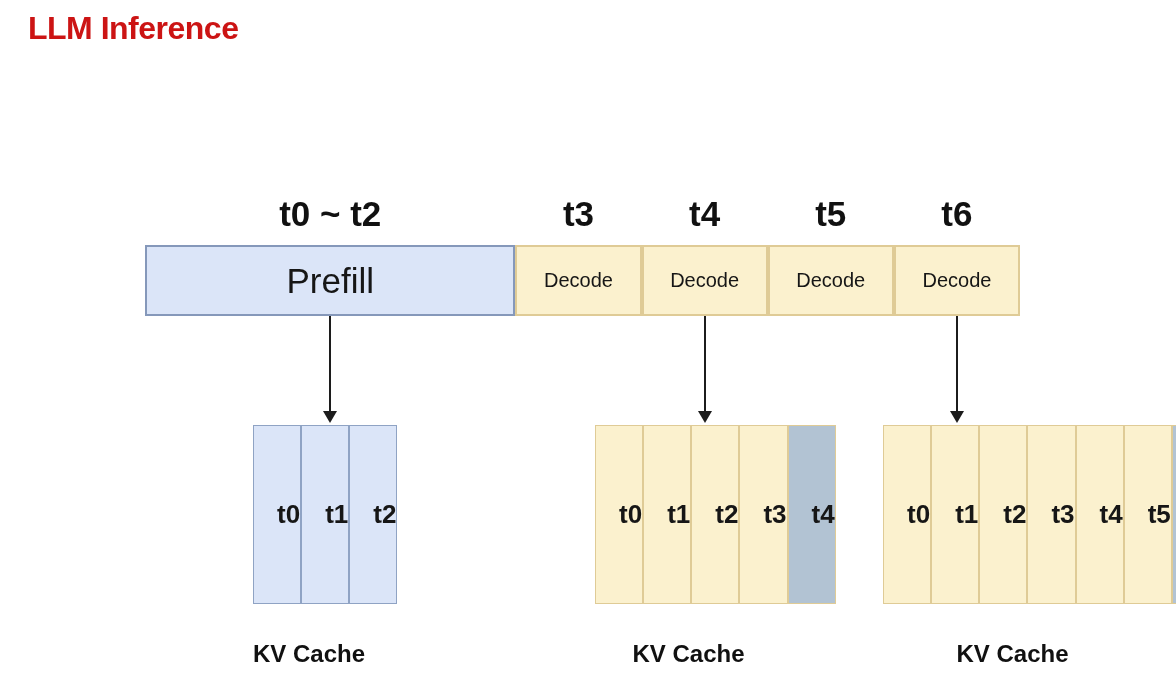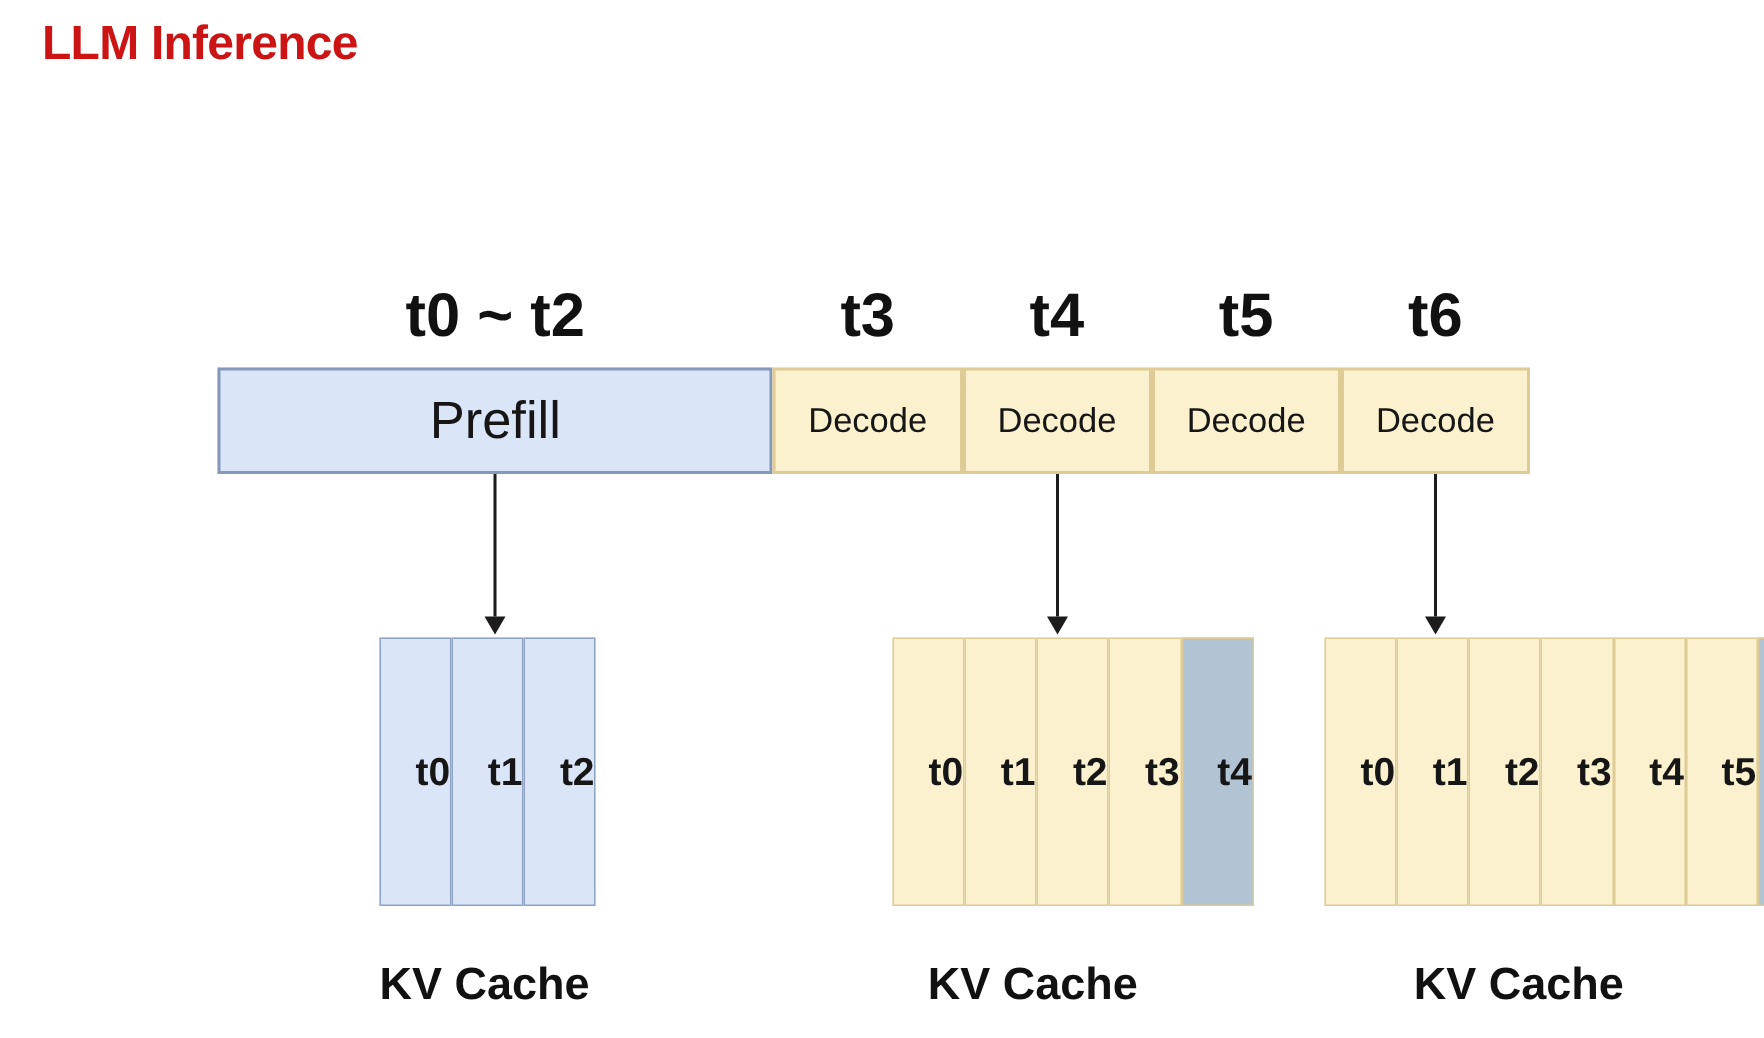--- a/index.html
+++ b/index.html
@@ -53,29 +53,29 @@
   .segment.decode {
     background: var(--decode-fill, #fbf1ce);
     border-color: var(--decode-border, #dfcb96);
   }
   .segment-label {
     font-weight: 400;
     color: #161616;
     white-space: nowrap;
   }
   .segment.prefill .segment-label { font-size: 35px; }
-  .segment.decode  .segment-label { font-size: 23px; }
+  .segment.decode  .segment-label { font-size: 20px; }
 
   .time-label {
     position: absolute;
     bottom: 100%;
     left: 50%;
     transform: translateX(-50%);
     margin-bottom: 13px;
-    font-size: 41px;
+    font-size: 35px;
     font-weight: 700;
     white-space: nowrap;
     color: #111111;
     margin-top: 40px;
   }
 
   
   .arrow {
     position: absolute;
     top: 100%;
@@ -135,21 +135,21 @@
   .kv-cache.yellow .cache-col {
     background: var(--decode-fill, #fbf1ce);
     border-color: var(--decode-border, #dfcb96);
   }
   .kv-cache .cache-col.new-token {
     background: var(--new-token-fill, #b2c3d3);
   }
   .cache-caption {
     margin-top: 36px;
     text-align: center;
-    font-size: 30px;
+    font-size: 24px;
     font-weight: 700;
     color: #111111;
     white-space: nowrap;
   }
 </style>
 </head>
 <body>
 
 <div id="canvas">
   <h1 id="page-title">LLM Inference</h1>

